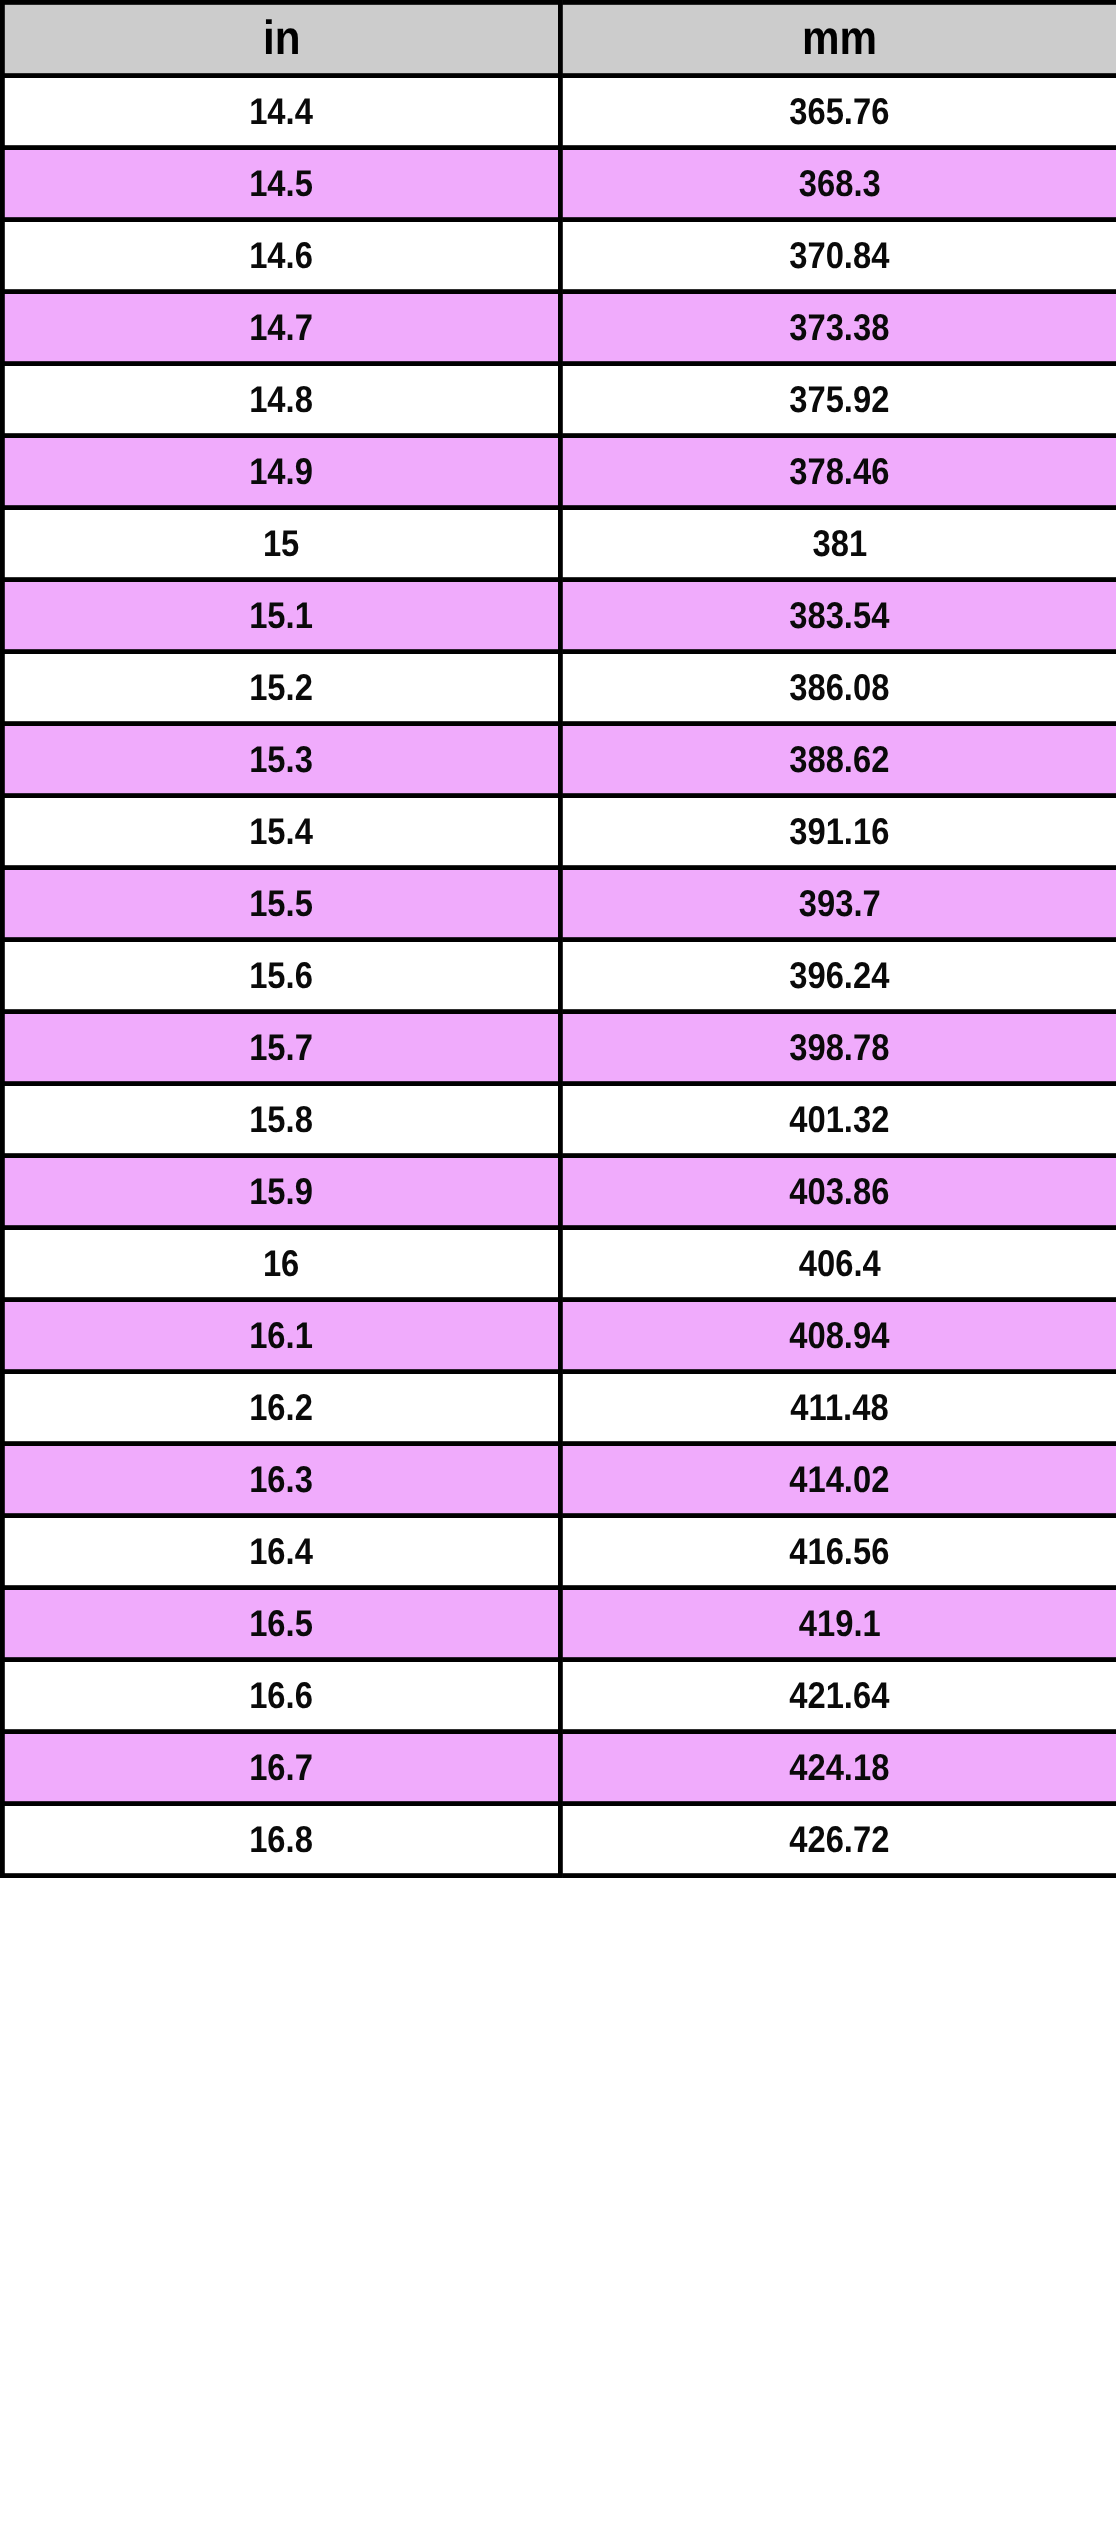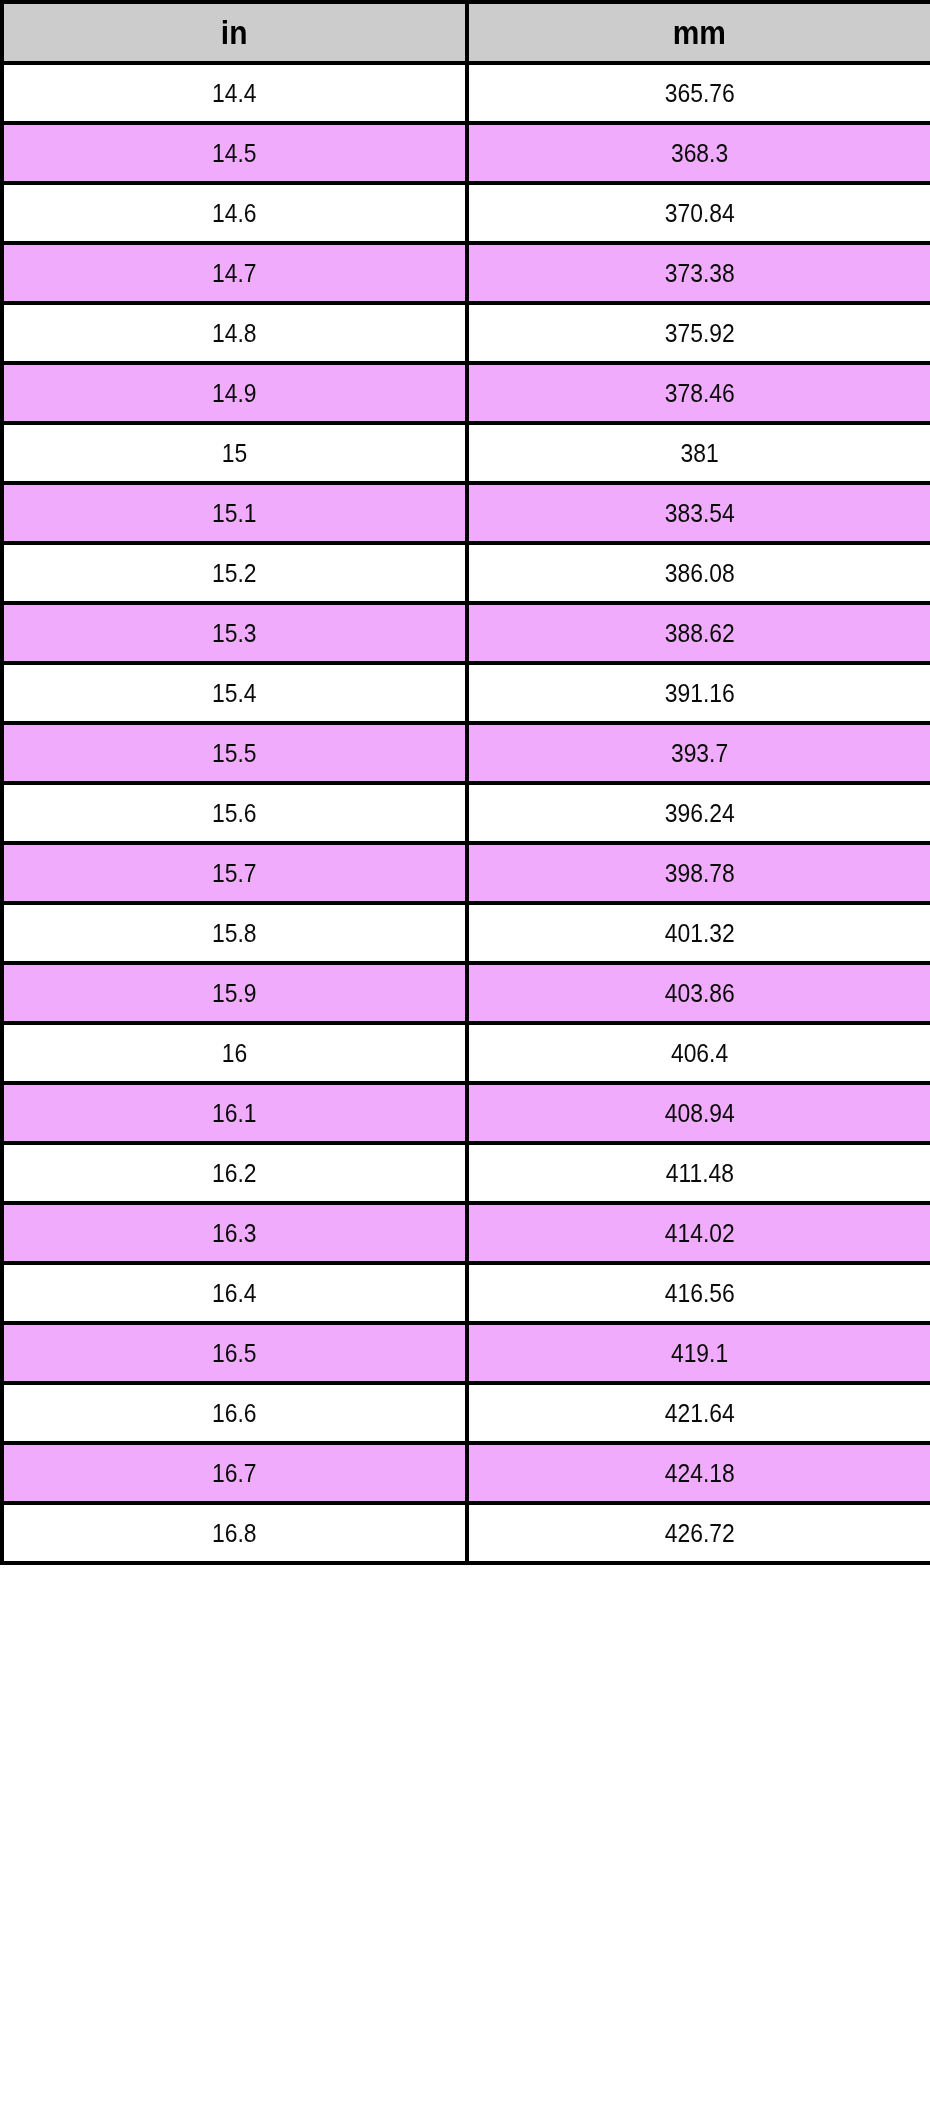--- a/index.html
+++ b/index.html
@@ -31,31 +31,31 @@
     border: 4px solid #000000;
     text-align: center;
     vertical-align: middle;
     padding: 0;
     margin: 0;
   }
 
   .conv-table thead th {
     background: #cccccc;
     height: 57px;
-    font-size: 34px;
+    font-size: 40px;
     font-weight: bold;
     font-stretch: condensed;
     color: #000000;
     letter-spacing: 0px;
   }
 
   .conv-table tbody td {
     height: 56px;
-    font-size: 26px;
-    font-weight: normal;
+    font-size: 31px;
+    font-weight: bold;
     font-stretch: condensed;
     color: #0a0a0a;
     background: #ffffff;
   }
 
   .conv-table tbody tr.alt td {
     background: #f0abfc;
   }
 
   

